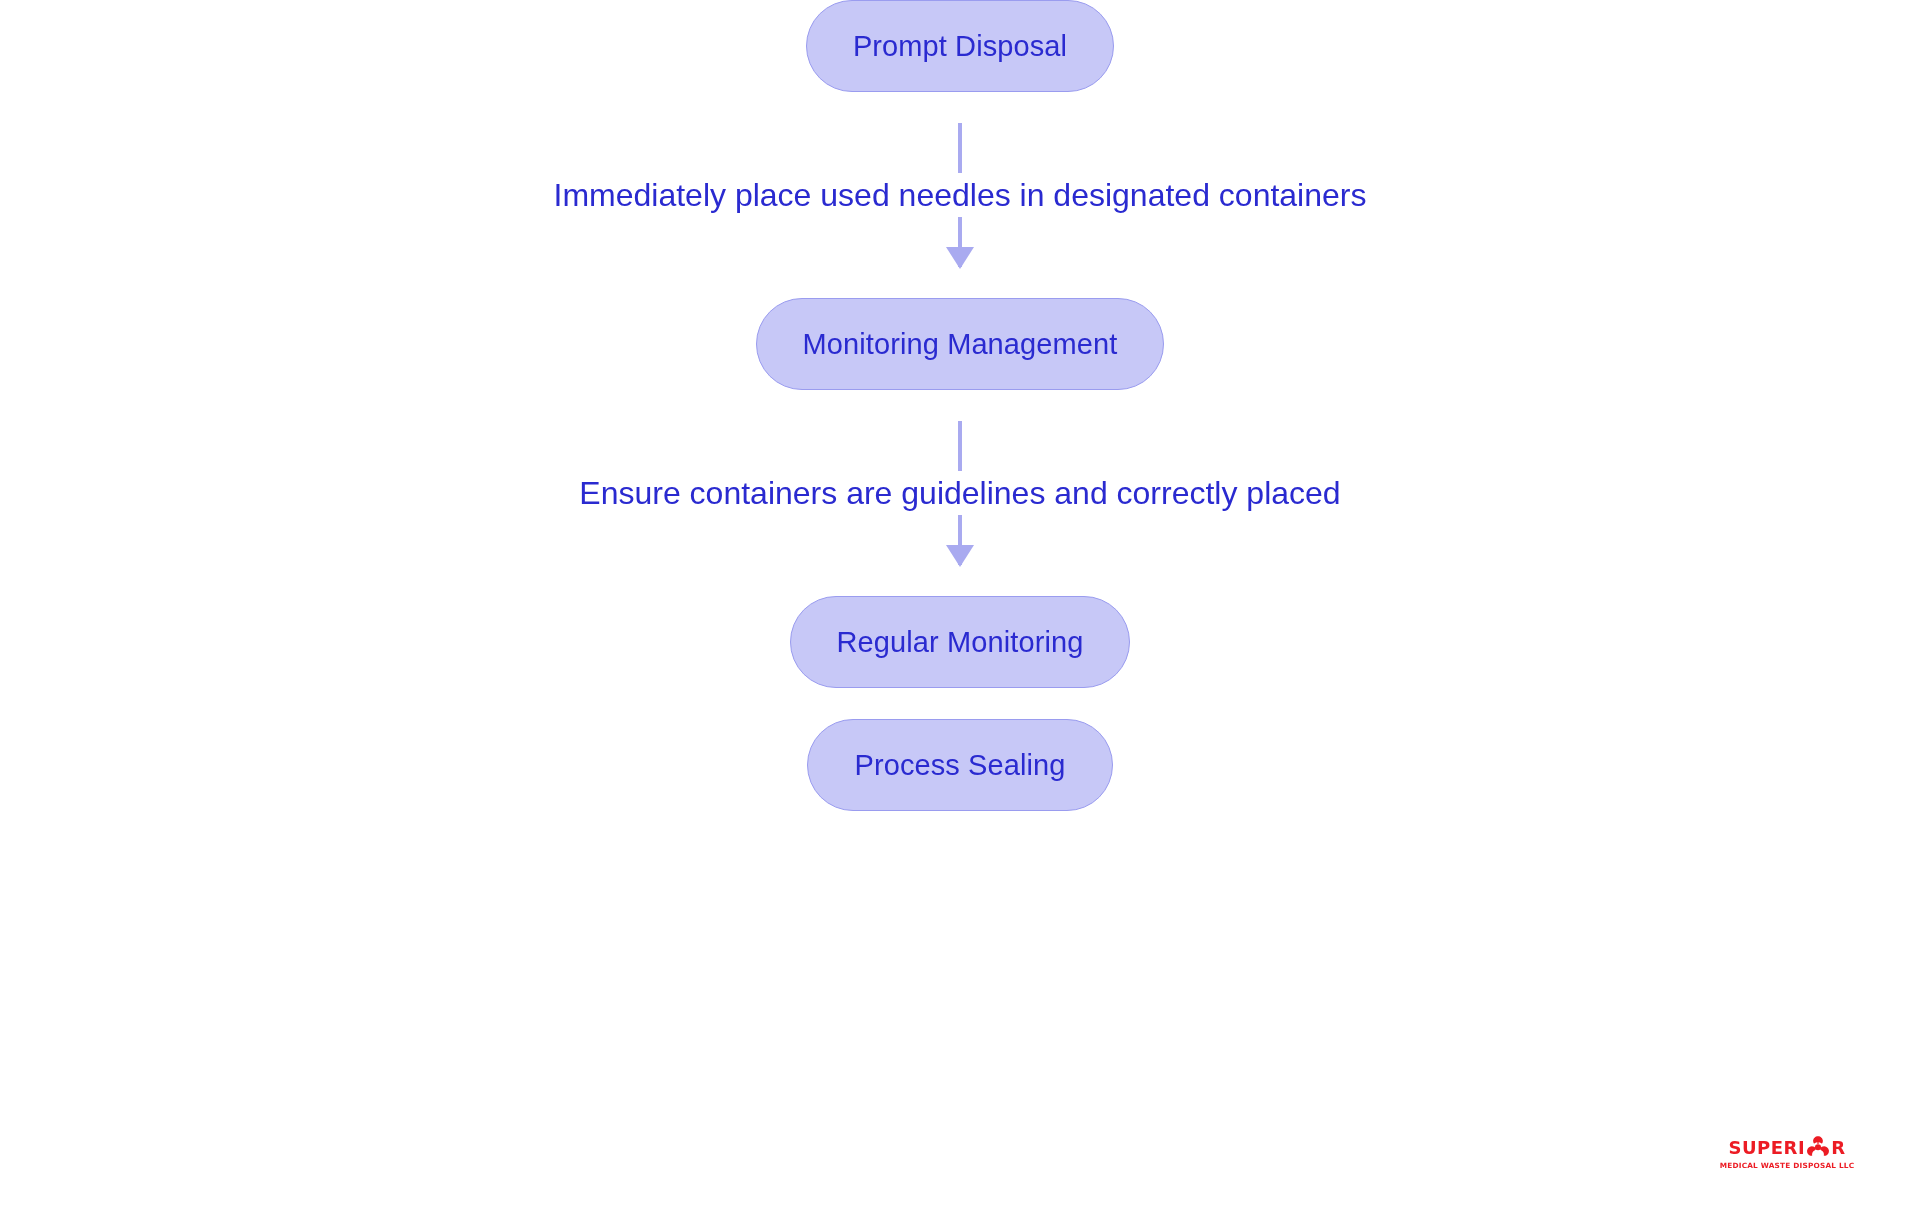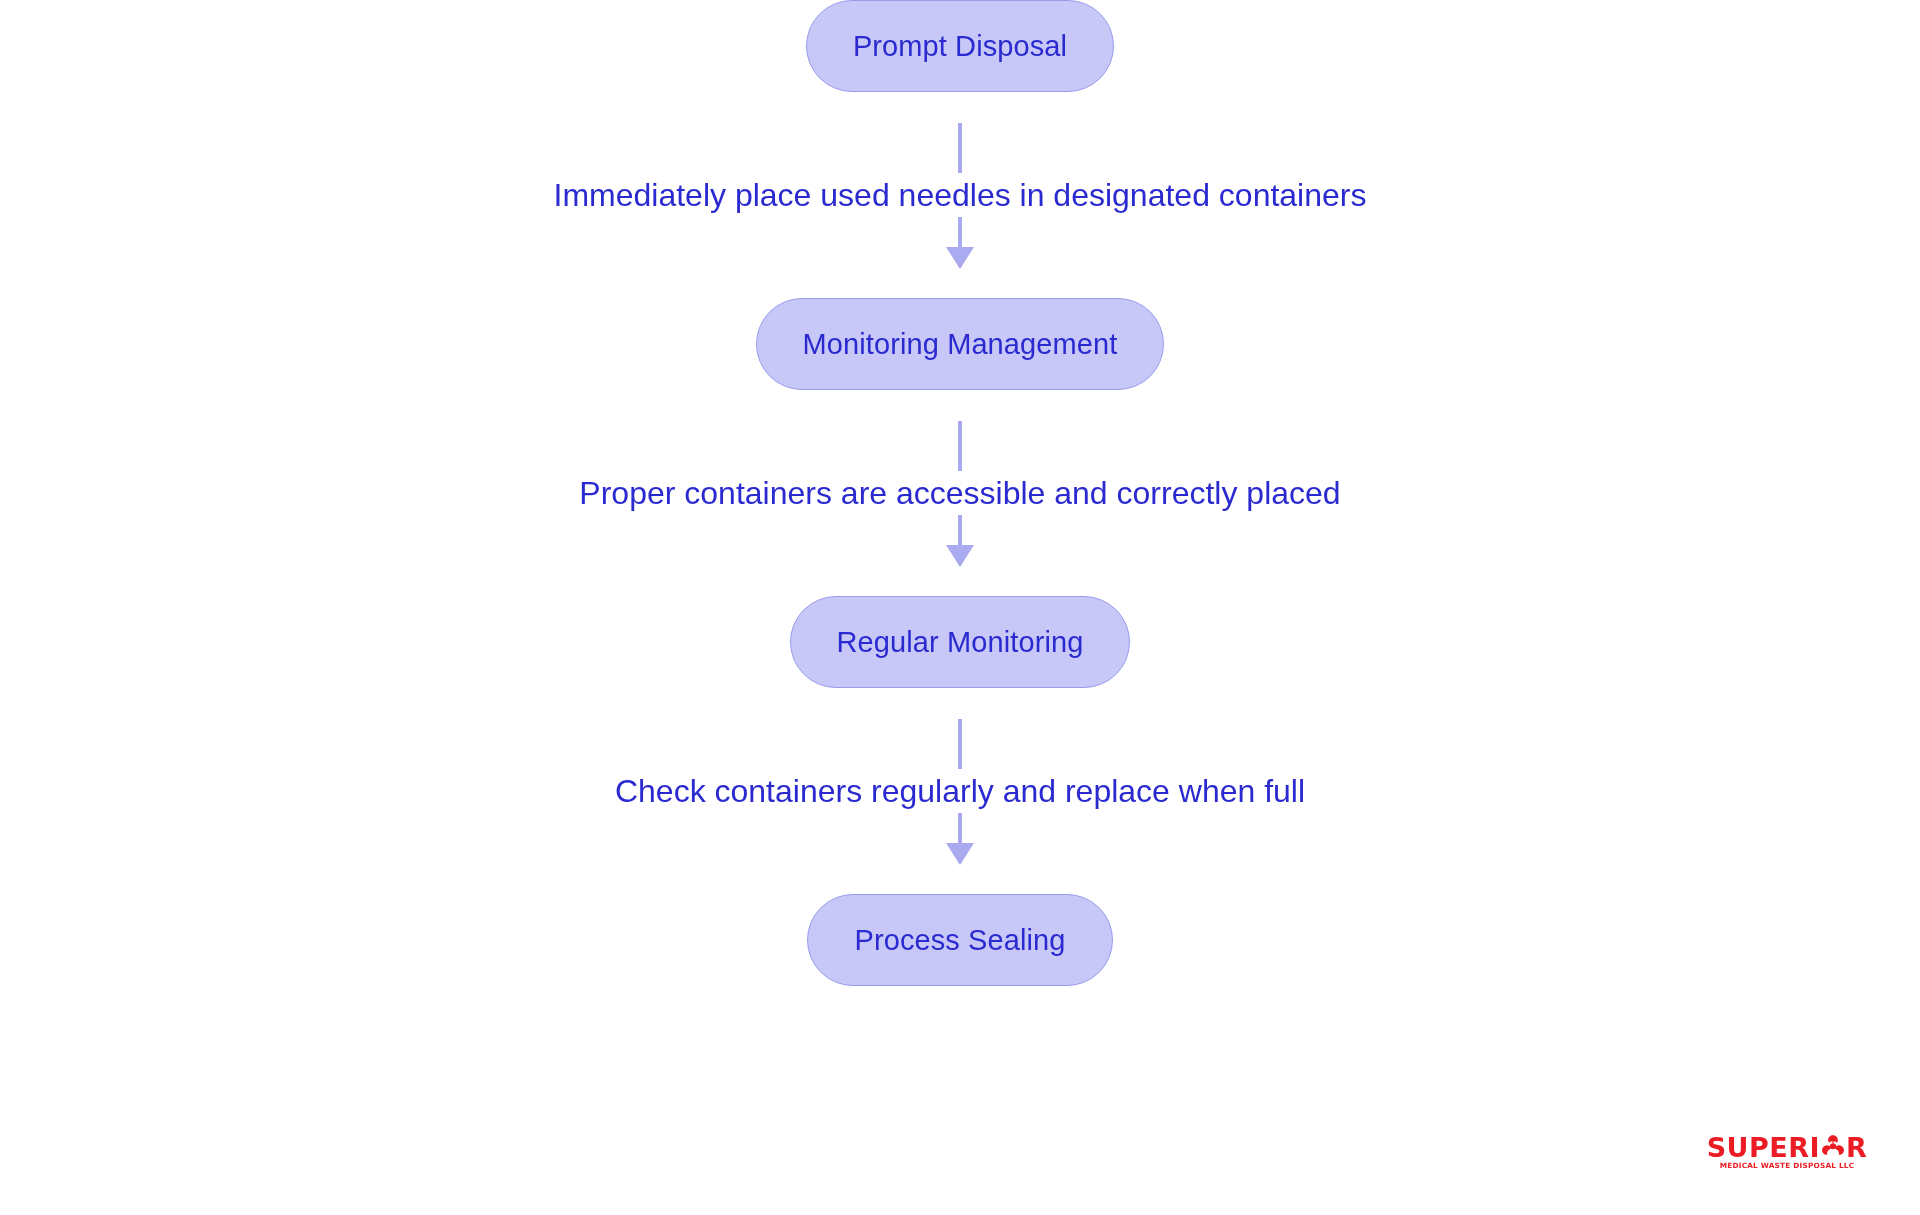--- a/index.html
+++ b/index.html
@@ -105,21 +105,21 @@
     text-align: center;
     user-select: none;
   }
   .logo-wordmark {
     display: flex;
     align-items: center;
     justify-content: center;
     color: #ec1c24;
     font-family: "DejaVu Sans", sans-serif;
     font-weight: bold;
-    font-size: 27px;
+    font-size: 18px;
     letter-spacing: 0.5px;
     line-height: 1;
   }
   .logo-biohazard {
     display: inline-block;
     width: 26px;
     height: 26px;
     position: relative;
     margin: 0 0px;
     vertical-align: middle;
@@ -153,32 +153,27 @@
       <div class="edge-label">Immediately place used needles in designated containers</div>
     </div>
 
     <div class="node">
       <span>Monitoring Management</span>
     </div>
 
     <div class="edge">
       <div class="edge-line"></div>
       <div class="edge-arrow"></div>
-      <div class="edge-label">Proper containers are accessible and correctly placed</div>
+      <div class="edge-label">Ensure containers are guidelines and correctly placed</div>
     </div>
 
     <div class="node">
       <span>Regular Monitoring</span>
     </div>
 
-    <div class="edge">
-      <div class="edge-line"></div>
-      <div class="edge-arrow"></div>
-      <div class="edge-label">Check containers regularly and replace when full</div>
-    </div>
 
     <div class="node">
       <span>Process Sealing</span>
     </div>
 
 
 
   </div>
 
   <div id="watermark">

